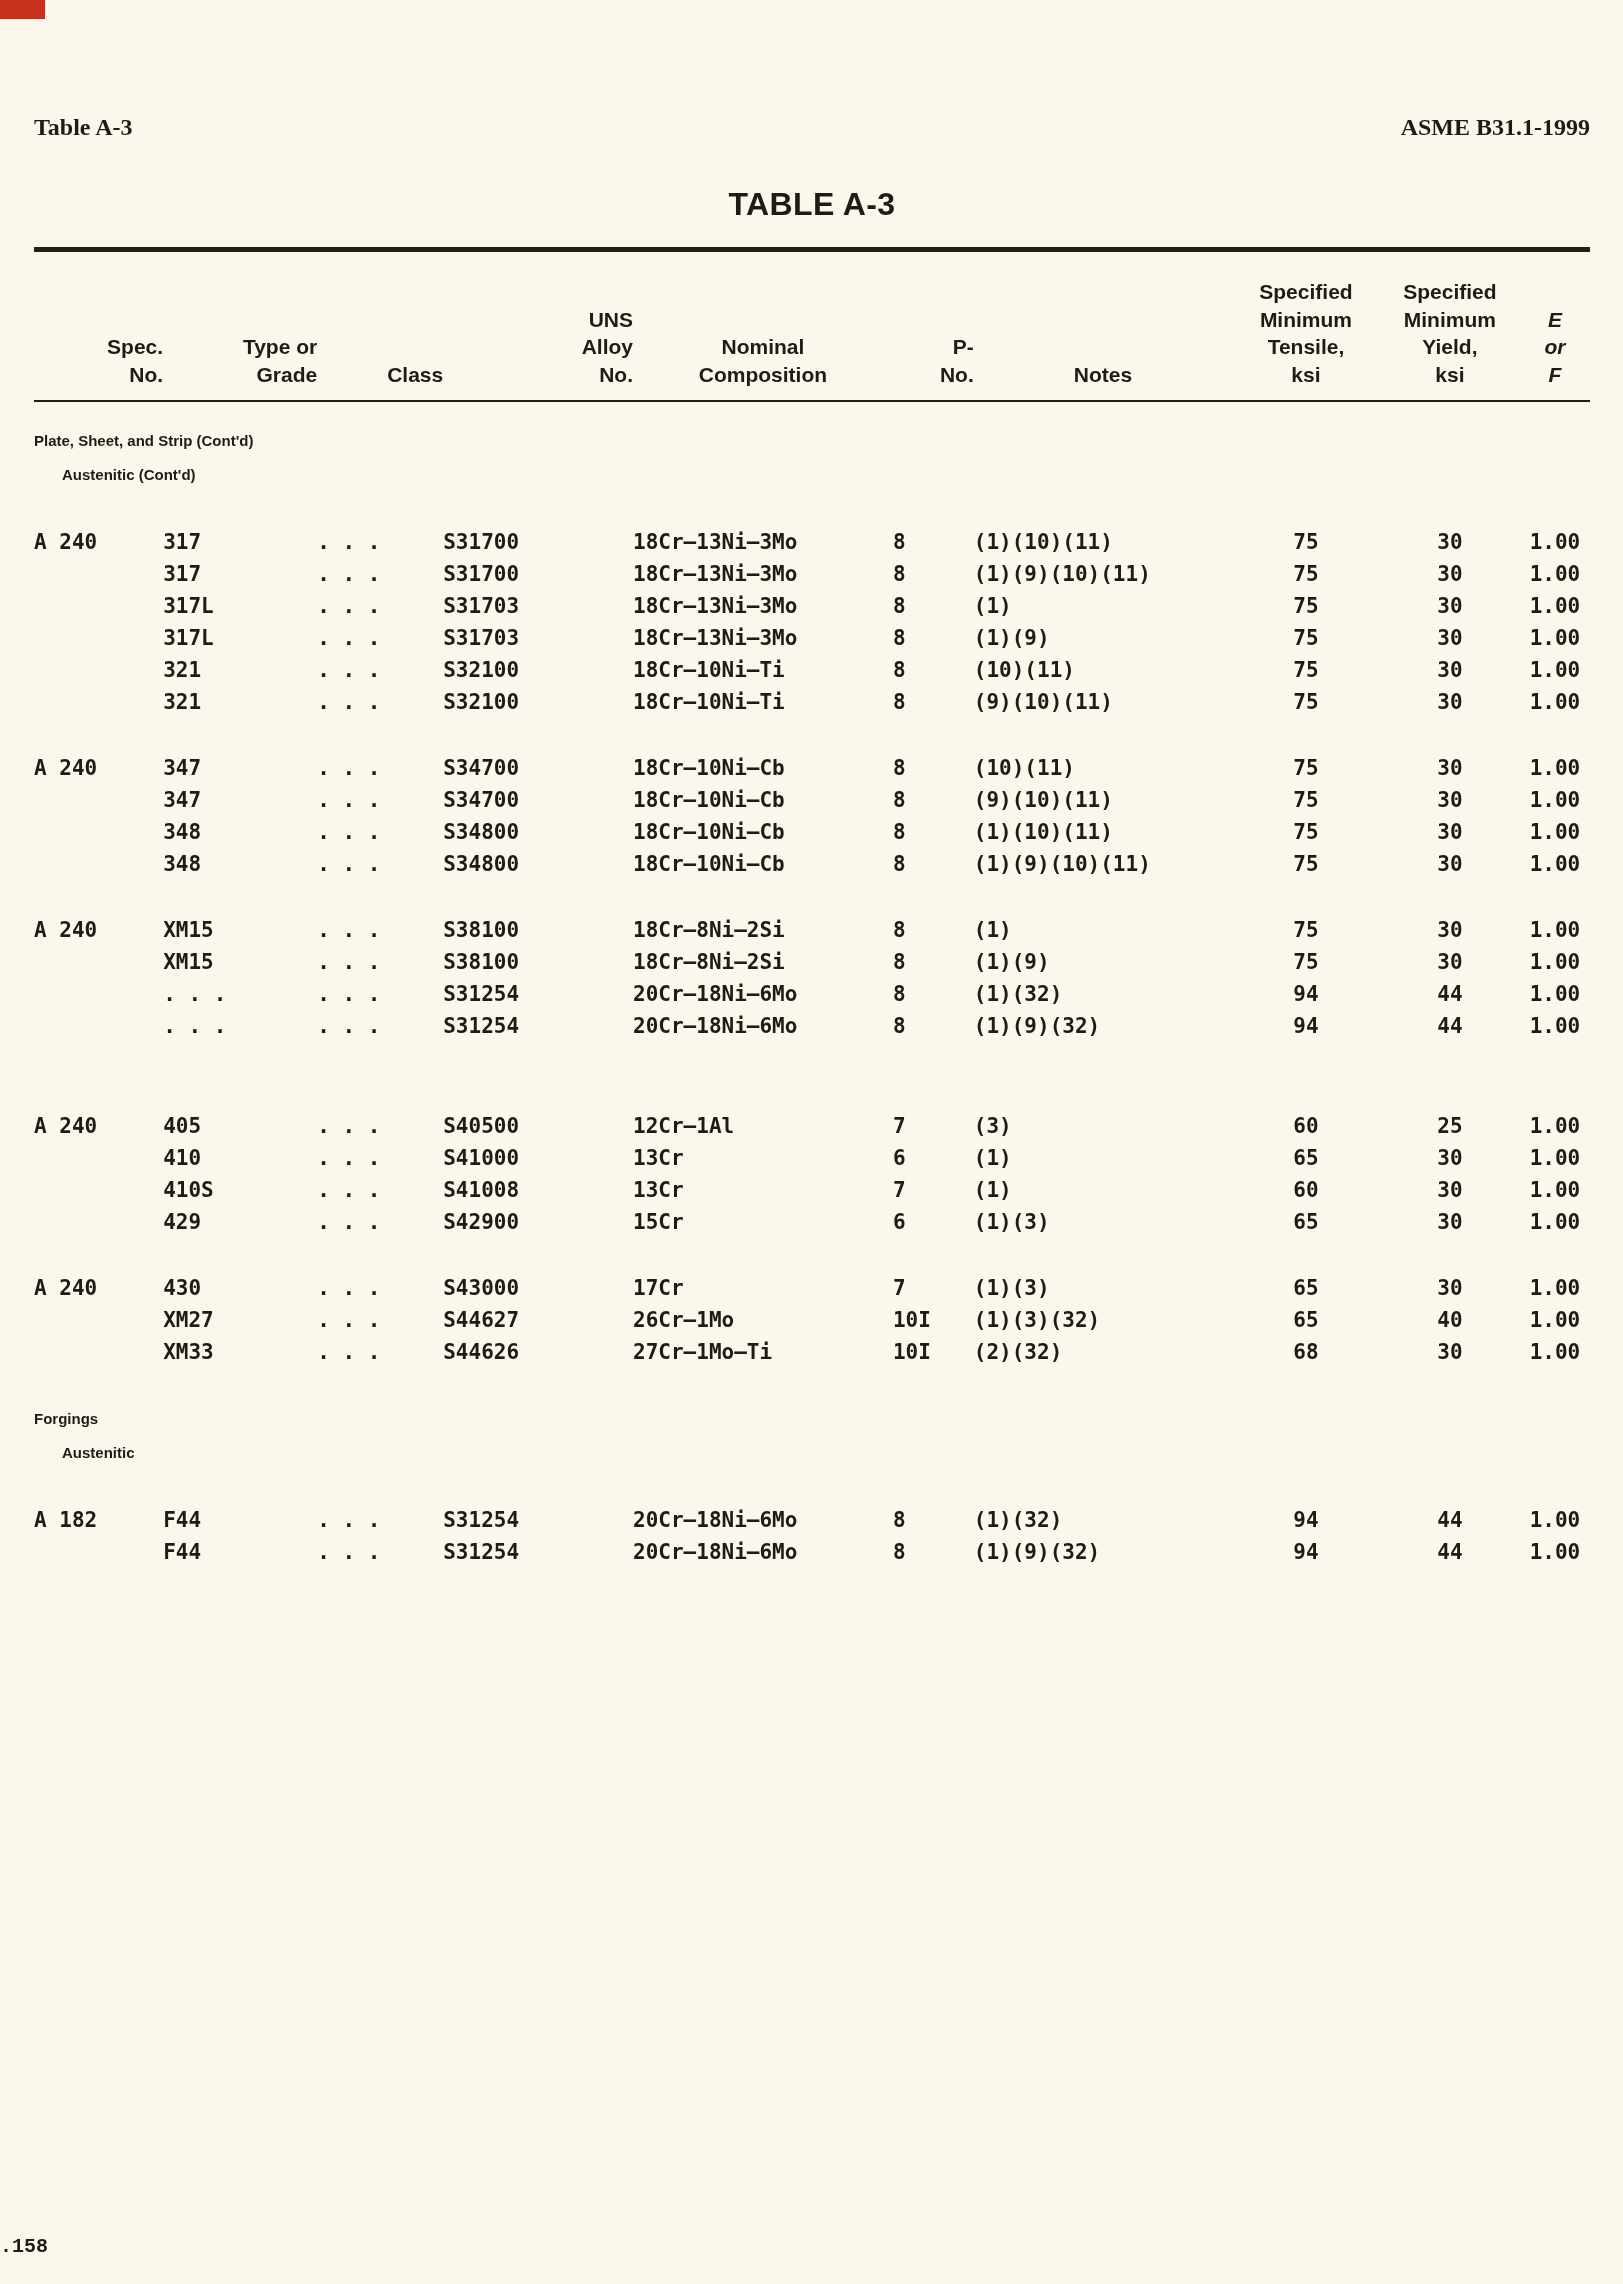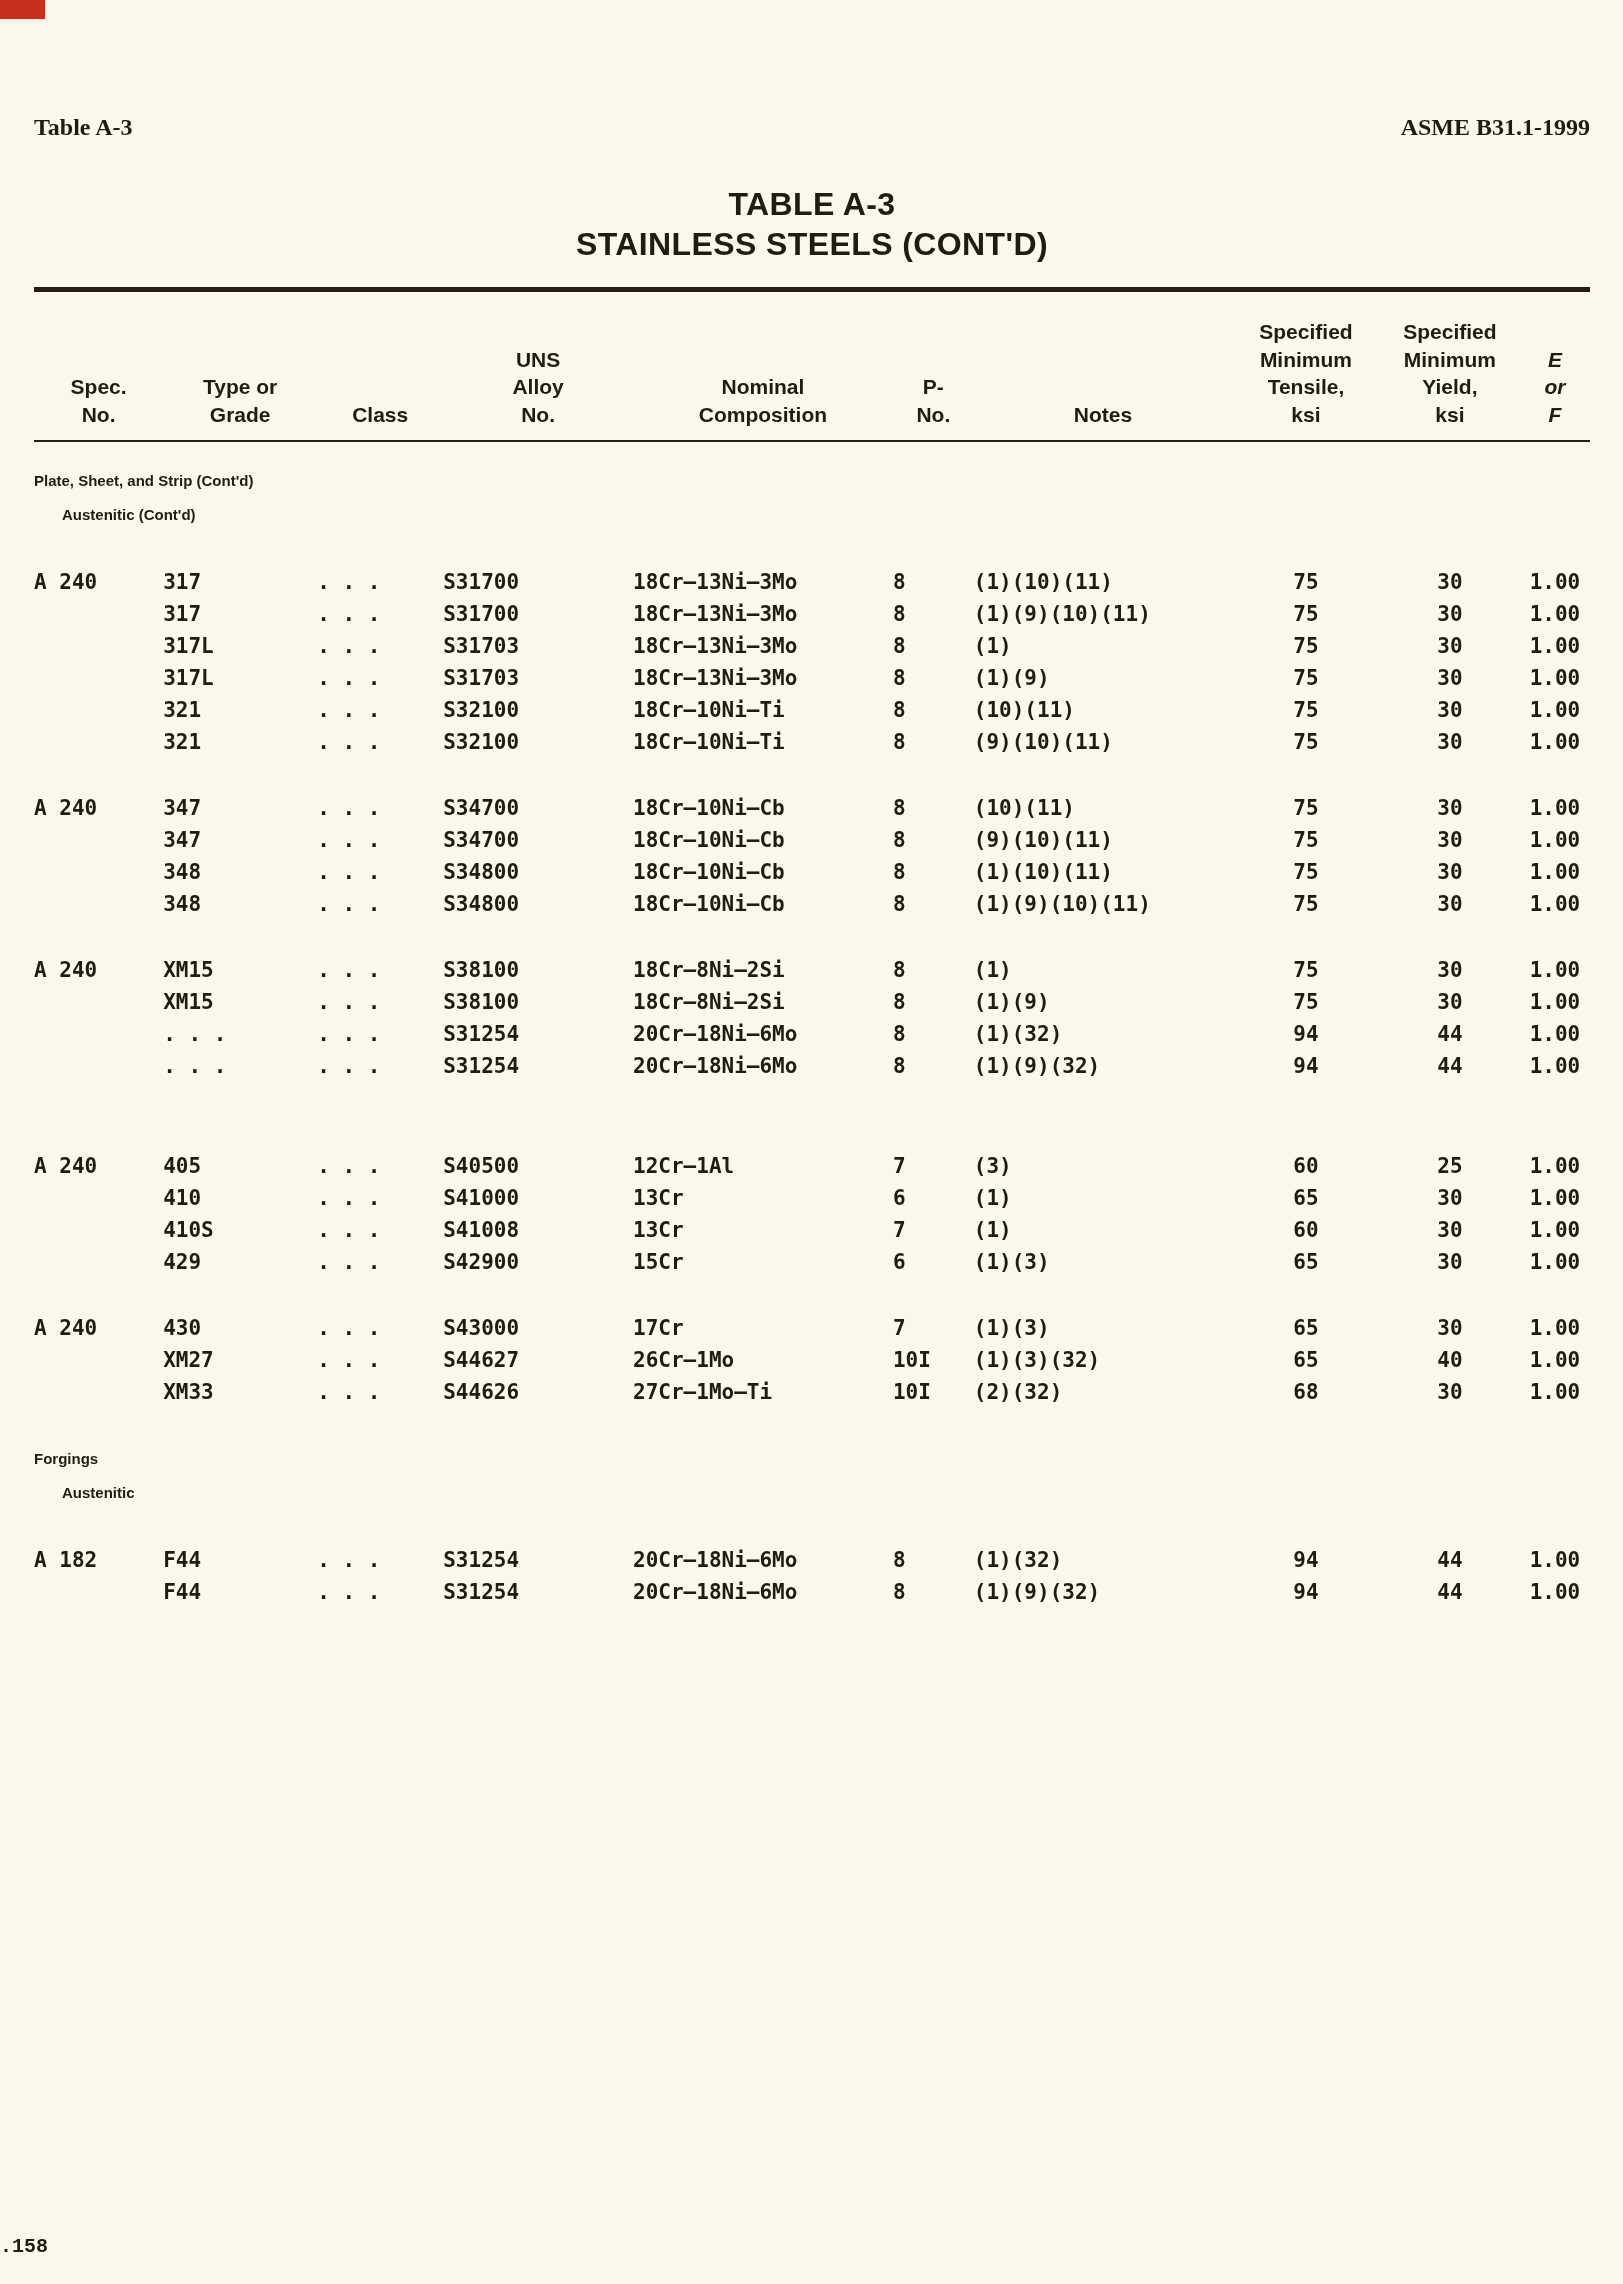--- a/index.html
+++ b/index.html
@@ -59,21 +59,21 @@
   col.c-pno     { width: 5.2%; }
   col.c-notes   { width: 16.6%; }
   col.c-tensile { width: 9.5%; }
   col.c-yield   { width: 9.0%; }
   col.c-ef      { width: 4.5%; }
   thead th {
     font-size: 21px;
     font-weight: bold;
     line-height: 1.32;
     vertical-align: bottom;
-    text-align: center;
+    text-align: right;
     padding: 0 0 10.8px 0;
     border-bottom: 2.3px solid var(--rule, #241e14);
     white-space: nowrap;
   }
   thead th:nth-child(5),
   thead th:nth-child(7),
   thead th:nth-child(8),
   thead th:nth-child(9),
   thead th:nth-child(10) { text-align: center; }
   thead th:nth-child(10) { font-style: italic; }
@@ -117,21 +117,20 @@
 
   <div class="corner-mark"></div>
 
   <div class="running-header">
     <span>Table A-3</span>
     <span>ASME B31.1-1999</span>
   </div>
 
   <div class="title-block">
     <div>TABLE A-3</div>
-    <div>STAINLESS STEELS (CONT'D)</div>
   </div>
 
   <div class="rule-thick"></div>
 
   <div class="table-wrap">
     <table id="steel-table">
         <colgroup>
           <col class="c-spec">
           <col class="c-grade">
           <col class="c-class">

